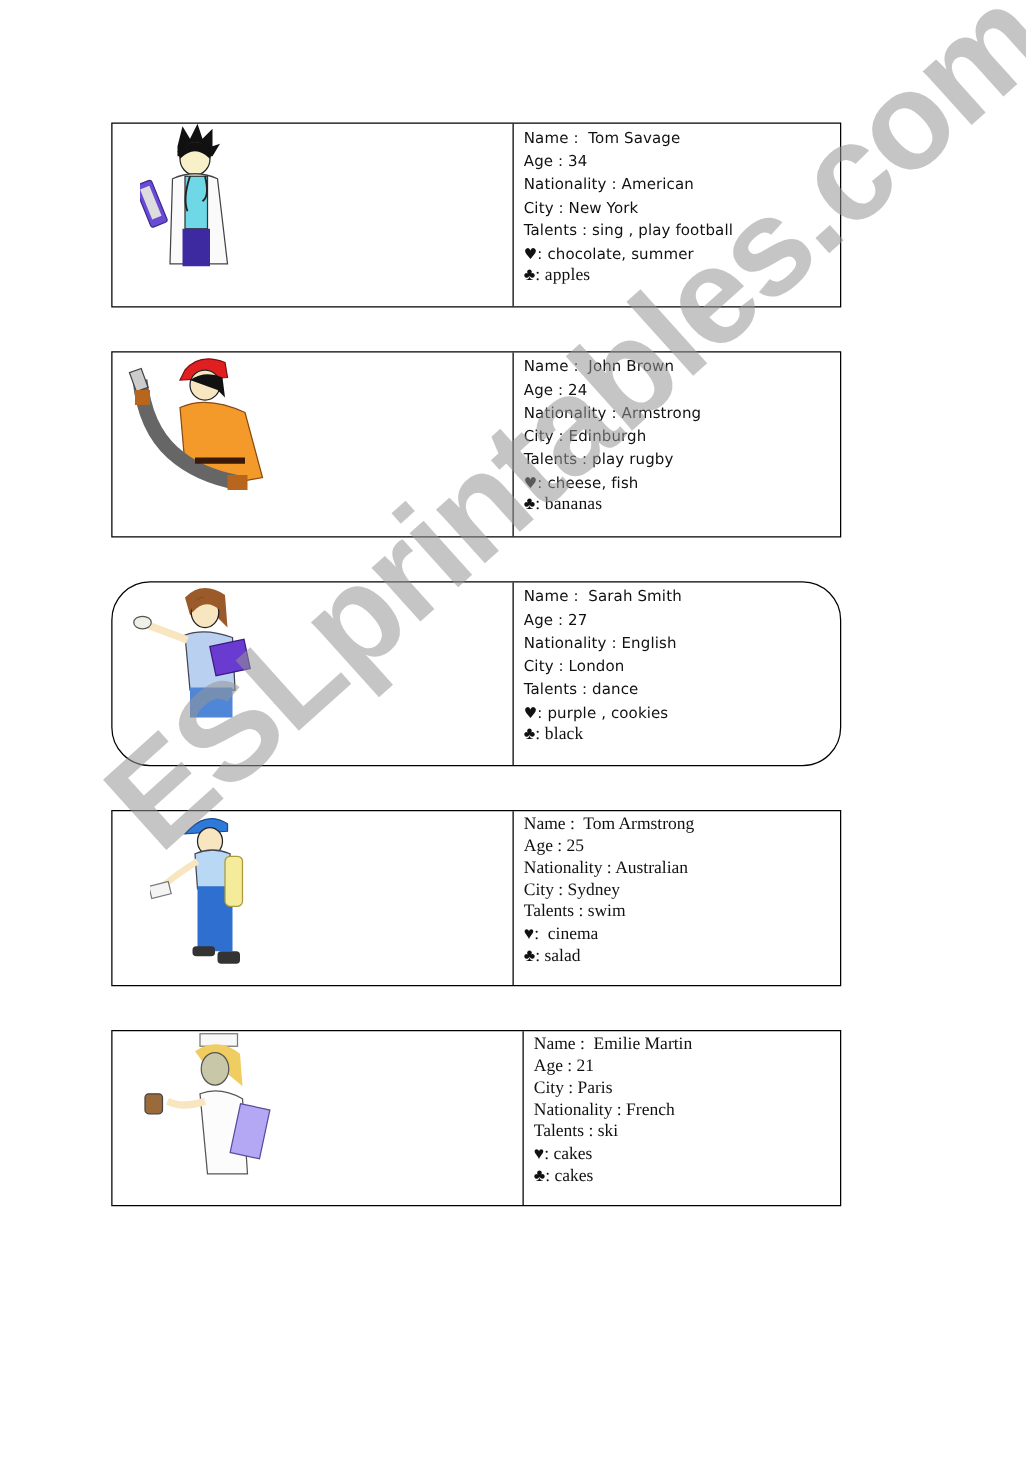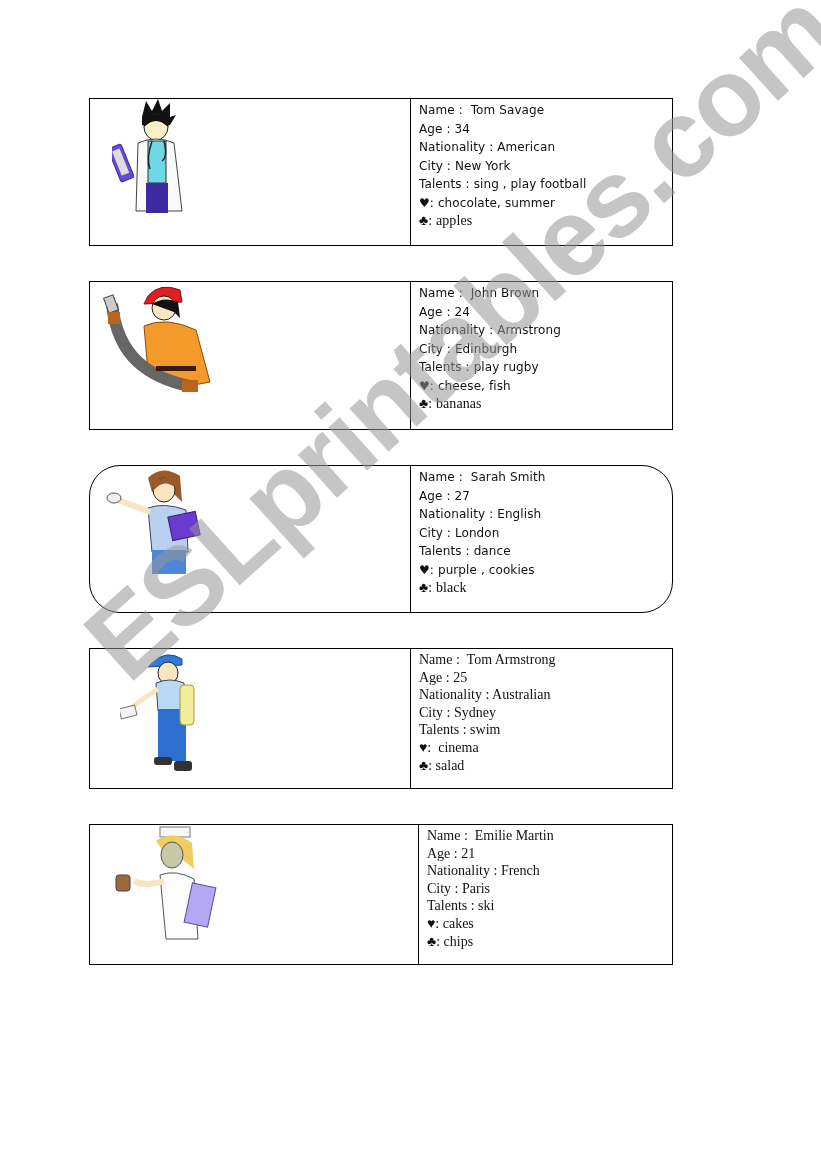--- a/index.html
+++ b/index.html
@@ -132,21 +132,21 @@
       <ellipse cx="62" cy="30" rx="11" ry="13" fill="#c8c8a8" stroke="#555"></ellipse>
       <path d="M50 50 Q66 44 84 54 L88 114 L56 114 Z" fill="#fcfcfc" stroke="#555"></path>
       <path d="M54 56 Q36 62 24 56" stroke="#f7e6c0" stroke-width="6" fill="none"></path>
       <rect x="6" y="50" width="14" height="16" rx="3" fill="#9a6a3a" stroke="#444"></rect>
       <rect x="78" y="60" width="24" height="40" fill="#b4a8f4" stroke="#5a4aa0" transform="rotate(12 90 80)"></rect>
     </svg>
   </div>
   <div class="info times">
     <div class="line">Name :  Emilie Martin</div>
     <div class="line">Age : 21</div>
+    <div class="line">City : Paris</div>
     <div class="line">Nationality : French</div>
-    <div class="line">City : Paris</div>
     <div class="line">Talents : ski</div>
     <div class="line">♥: cakes</div>
-    <div class="line">♣: chips</div>
+    <div class="line">♣: cakes</div>
   </div>
 </div>
 
 <div class="watermark">ESLprintables.com</div>
 
 </body></html>

